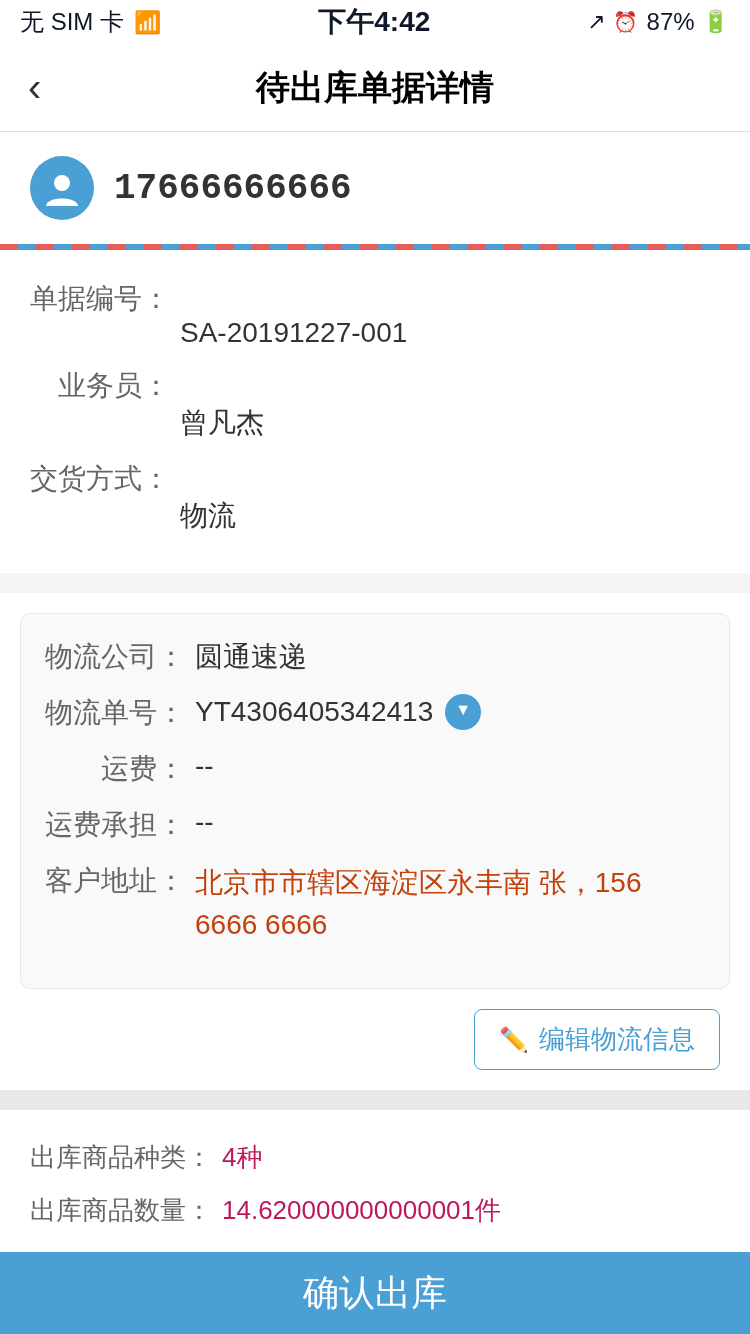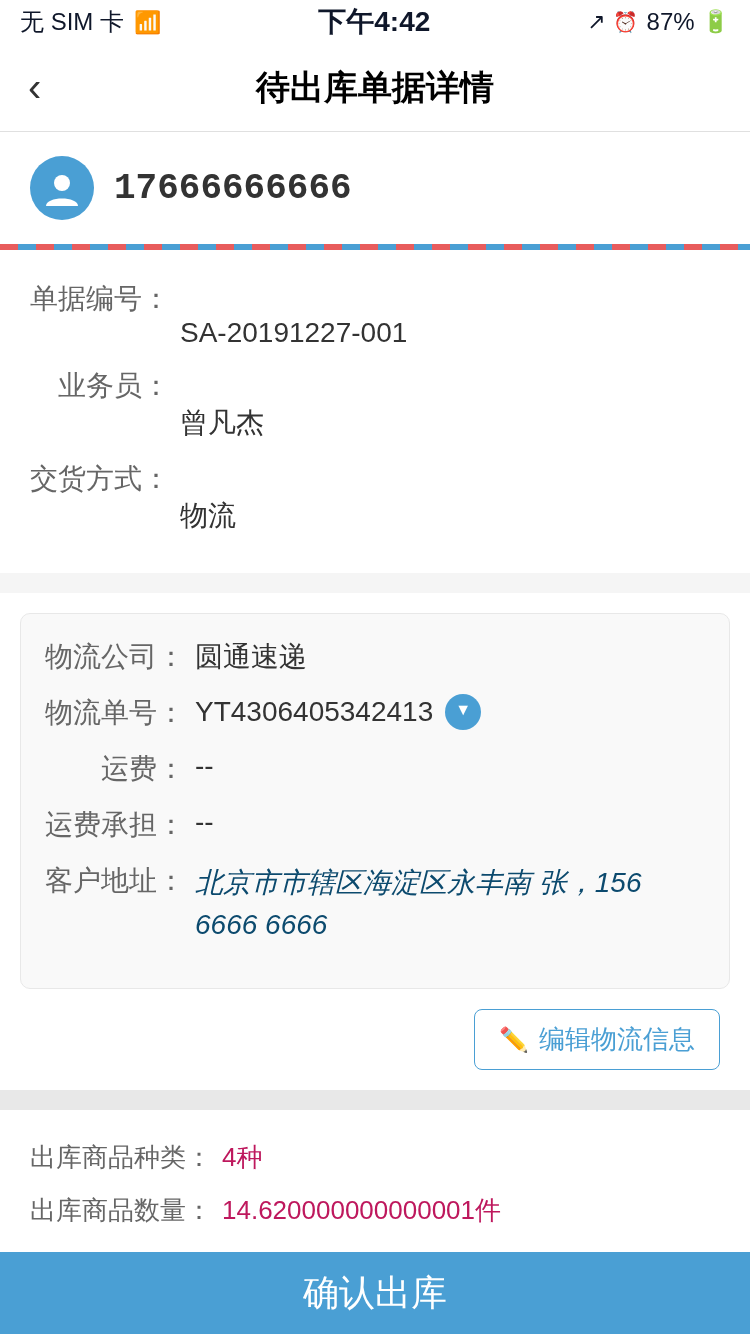--- a/index.html
+++ b/index.html
@@ -164,25 +164,24 @@
       justify-content: center;
       flex-shrink: 0;
     }
     .location-icon::after {
       content: "▼";
       color: white;
       font-size: 16px;
       margin-top: -4px;
     }
     .address-value {
-      color: #0c4a6e;
+      color: #c2410c;
       flex: 1;
       padding-left: 10px;
       line-height: 1.5;
-      font-style: italic;
     }
 
     
     .edit-btn-row {
       display: flex;
       justify-content: flex-end;
       padding: 0 30px 20px 30px;
     }
     .edit-btn {
       border: 1px solid #4a9fd4;

